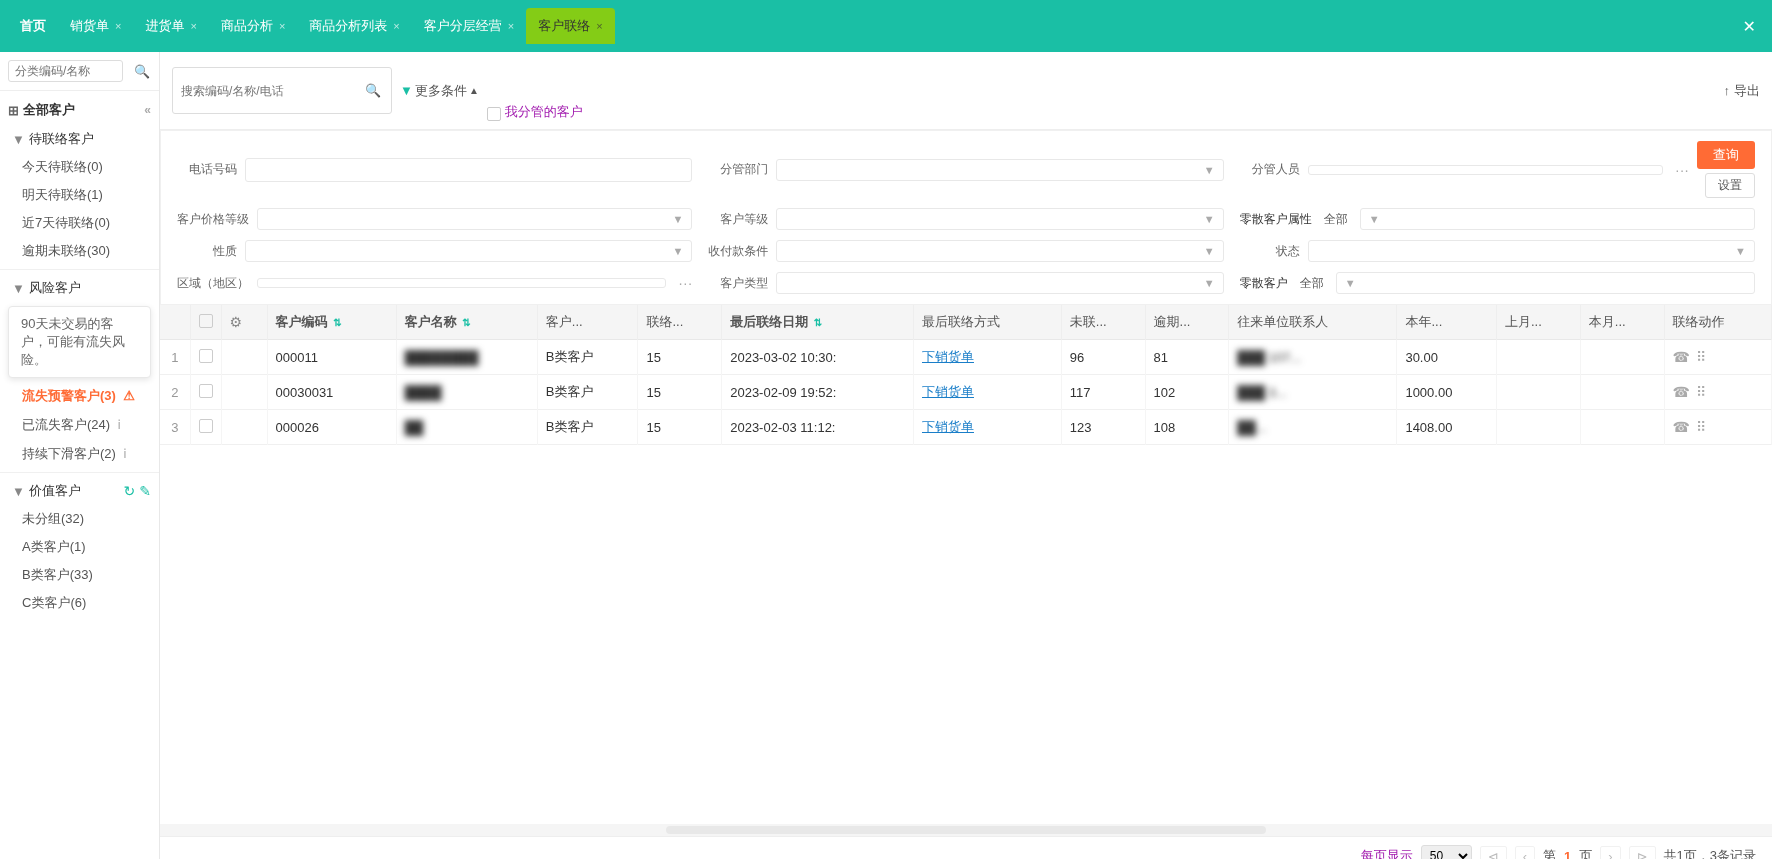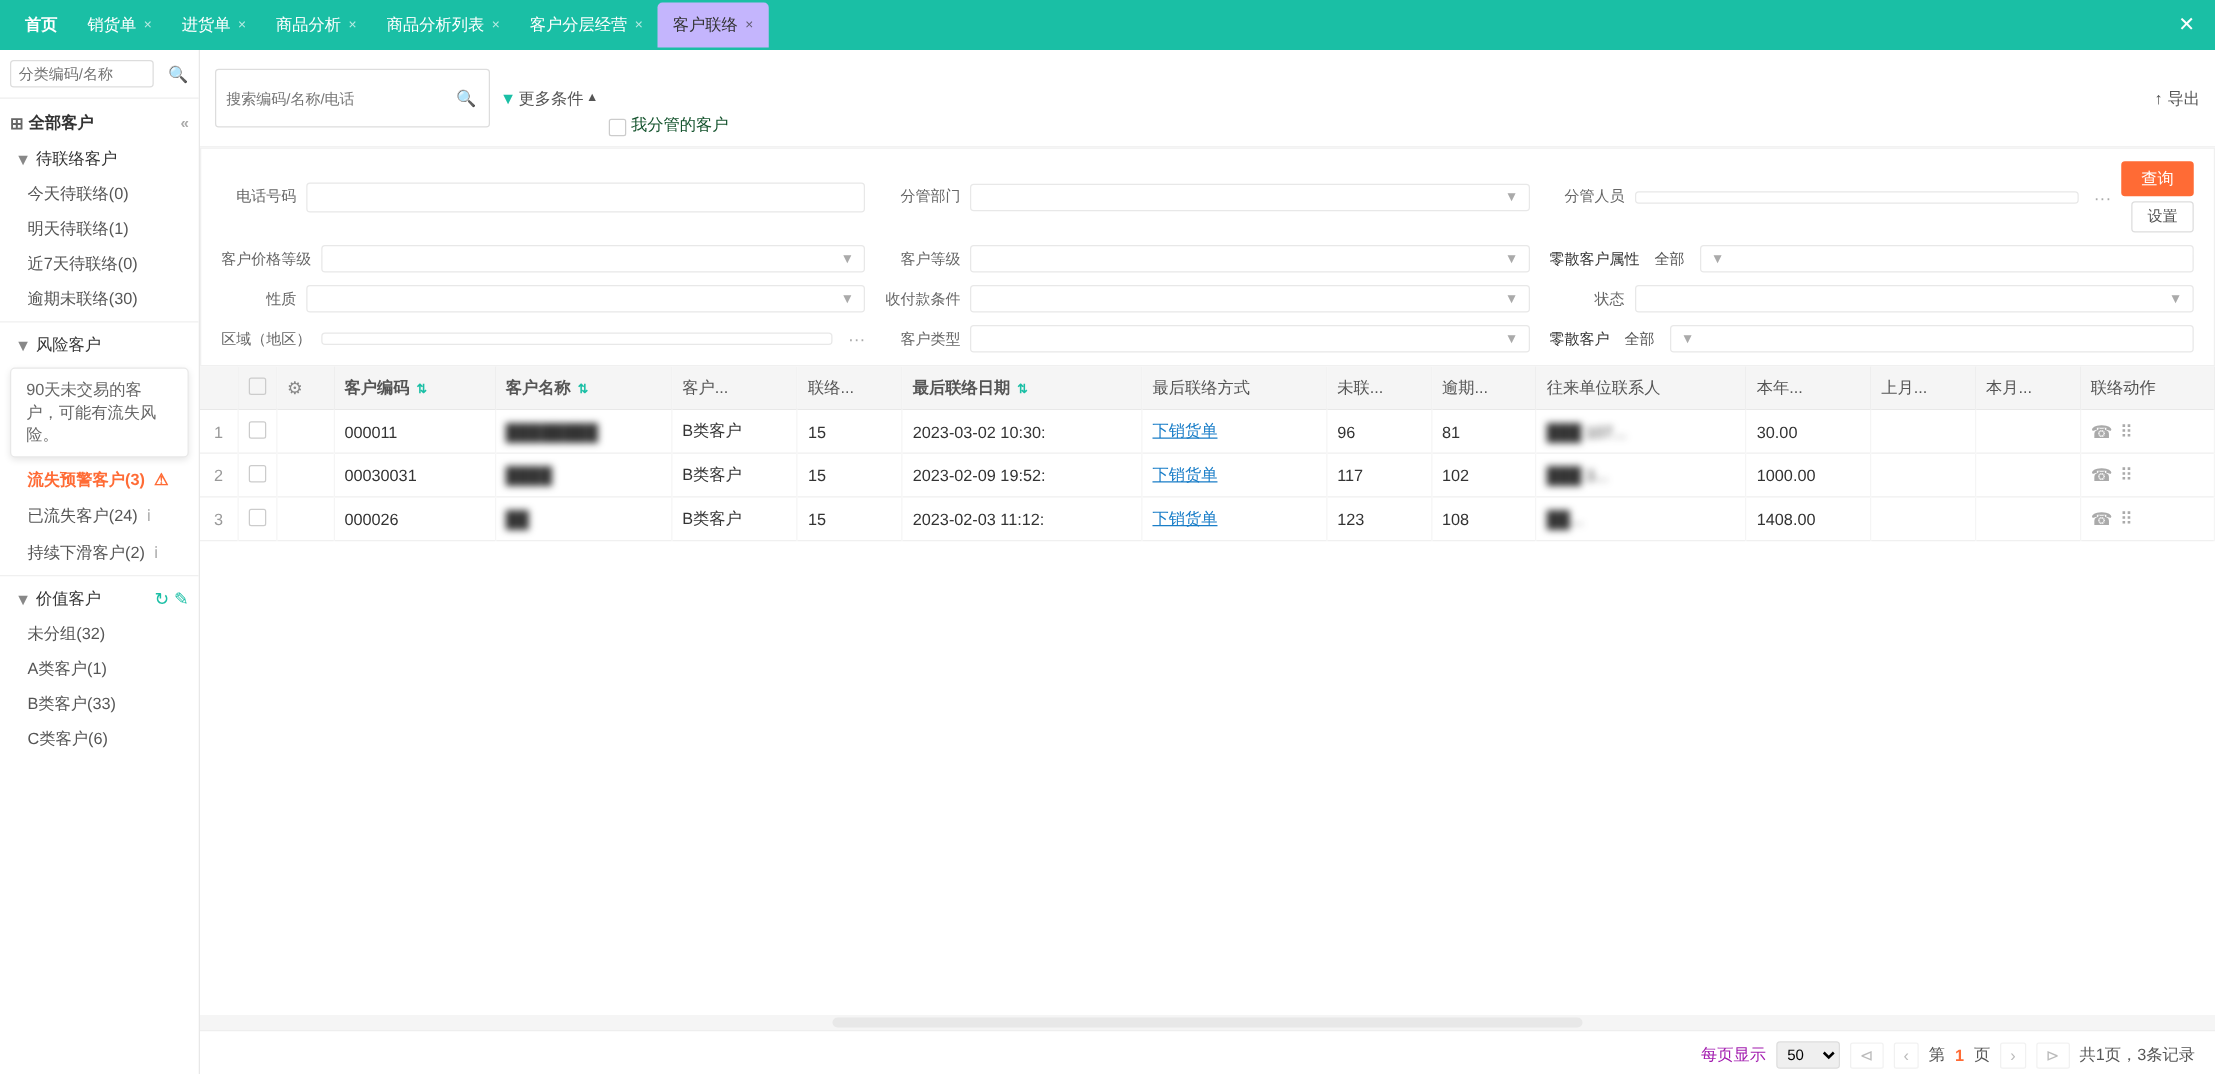--- a/index.html
+++ b/index.html
@@ -1,38 +1,38 @@
 <!DOCTYPE html>
 <html><head>
   <meta charset="utf-8">
   <style>
     * { box-sizing: border-box; margin: 0; padding: 0; font-family: 'Microsoft YaHei', Arial, sans-serif; font-size: 13px; }
     body { background: #f5f5f5; overflow: hidden; }
 
     
     .top-nav {
       background: #1abfa5;
-      height: 40px;
+      height: 52px;
       display: flex;
       align-items: center;
       padding: 0 8px;
       color: #fff;
     }
     .nav-tab {
       padding: 0 12px;
       height: 36px;
       display: flex;
       align-items: center;
       cursor: pointer;
       font-size: 13px;
       color: #fff;
       white-space: nowrap;
     }
     .nav-tab.active {
-      background: #c4b5fd;
+      background: #84cc16;
       color: #333;
       border-radius: 4px 4px 0 0;
     }
     .nav-tab .close-x {
       margin-left: 6px;
       font-size: 11px;
       opacity: 0.7;
     }
     .nav-tab:first-child {
       font-weight: bold;
@@ -196,21 +196,21 @@
       gap: 2px;
     }
     .more-conditions .filter-icon {
       color: #1abfa5;
     }
     .my-customers {
       display: flex;
       align-items: flex-end;
       gap: 4px;
       font-size: 12px;
-      color: #14532d;
+      color: #a21caf;
       cursor: pointer;
       margin-top: 43px;
     }
     .checkbox-square {
       width: 14px;
       height: 14px;
       border: 1px solid #ccc;
       border-radius: 2px;
       display: inline-block;
     }

